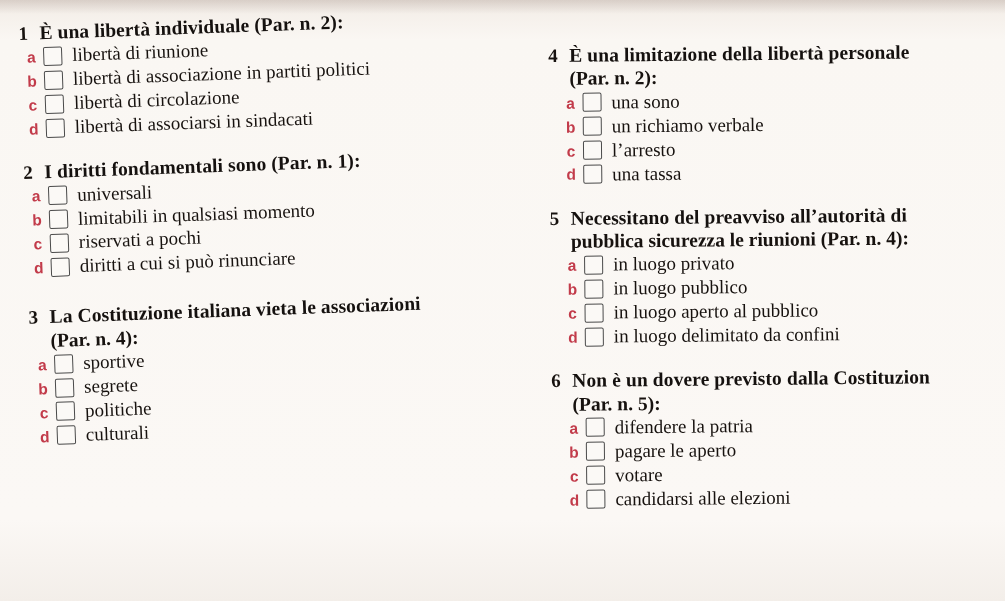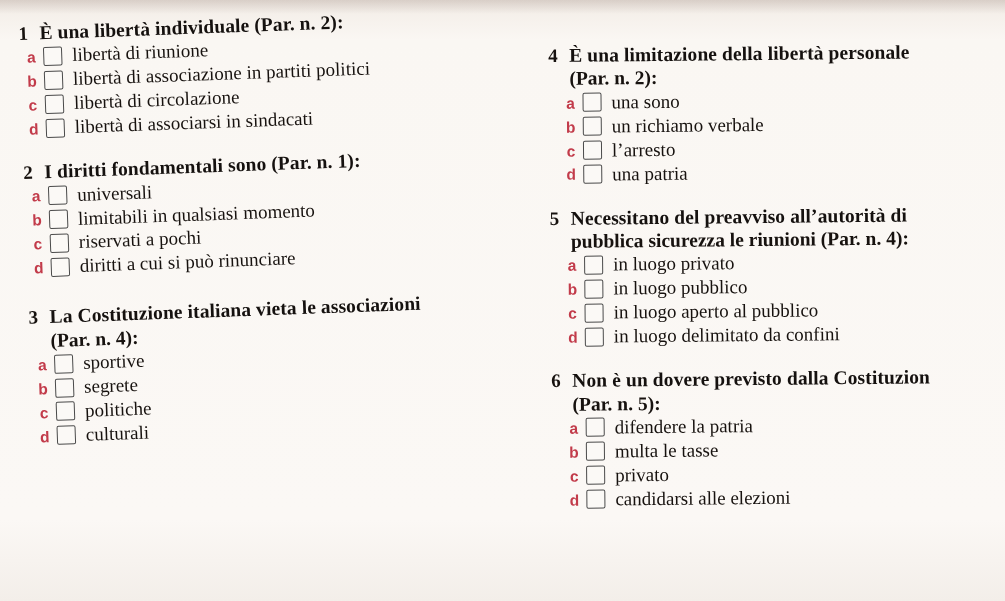--- a/index.html
+++ b/index.html
@@ -252,21 +252,21 @@
               <span class="ans-text">un richiamo verbale</span>
             </div>
             <div class="ans left-pad">
               <span class="ans-letter">c</span>
               <span class="ans-box"></span>
               <span class="ans-text">l’arresto</span>
             </div>
             <div class="ans left-pad">
               <span class="ans-letter">d</span>
               <span class="ans-box"></span>
-              <span class="ans-text">una patria</span>
+              <span class="ans-text">una tassa</span>
             </div>
           </div>
         </div>
 
         <div class="gap-md"></div>
 
         <div class="q">
           <div class="q-head">
             <span class="q-num">5</span>
             <span class="q-text">Necessitano del preavviso all’autorità di</span>
@@ -306,26 +306,26 @@
           <div class="q-sub">(Par. n. 5):</div>
           <div class="answers">
             <div class="ans left-pad">
               <span class="ans-letter">a</span>
               <span class="ans-box"></span>
               <span class="ans-text">difendere la patria</span>
             </div>
             <div class="ans left-pad">
               <span class="ans-letter">b</span>
               <span class="ans-box"></span>
-              <span class="ans-text">multa le tasse</span>
-            </div>
-            <div class="ans left-pad">
-              <span class="ans-letter">c</span>
-              <span class="ans-box"></span>
-              <span class="ans-text">privato</span>
+              <span class="ans-text">pagare le aperto</span>
+            </div>
+            <div class="ans left-pad">
+              <span class="ans-letter">c</span>
+              <span class="ans-box"></span>
+              <span class="ans-text">votare</span>
             </div>
             <div class="ans left-pad">
               <span class="ans-letter">d</span>
               <span class="ans-box"></span>
               <span class="ans-text">candidarsi alle elezioni</span>
             </div>
           </div>
         </div>
 
       </div>

